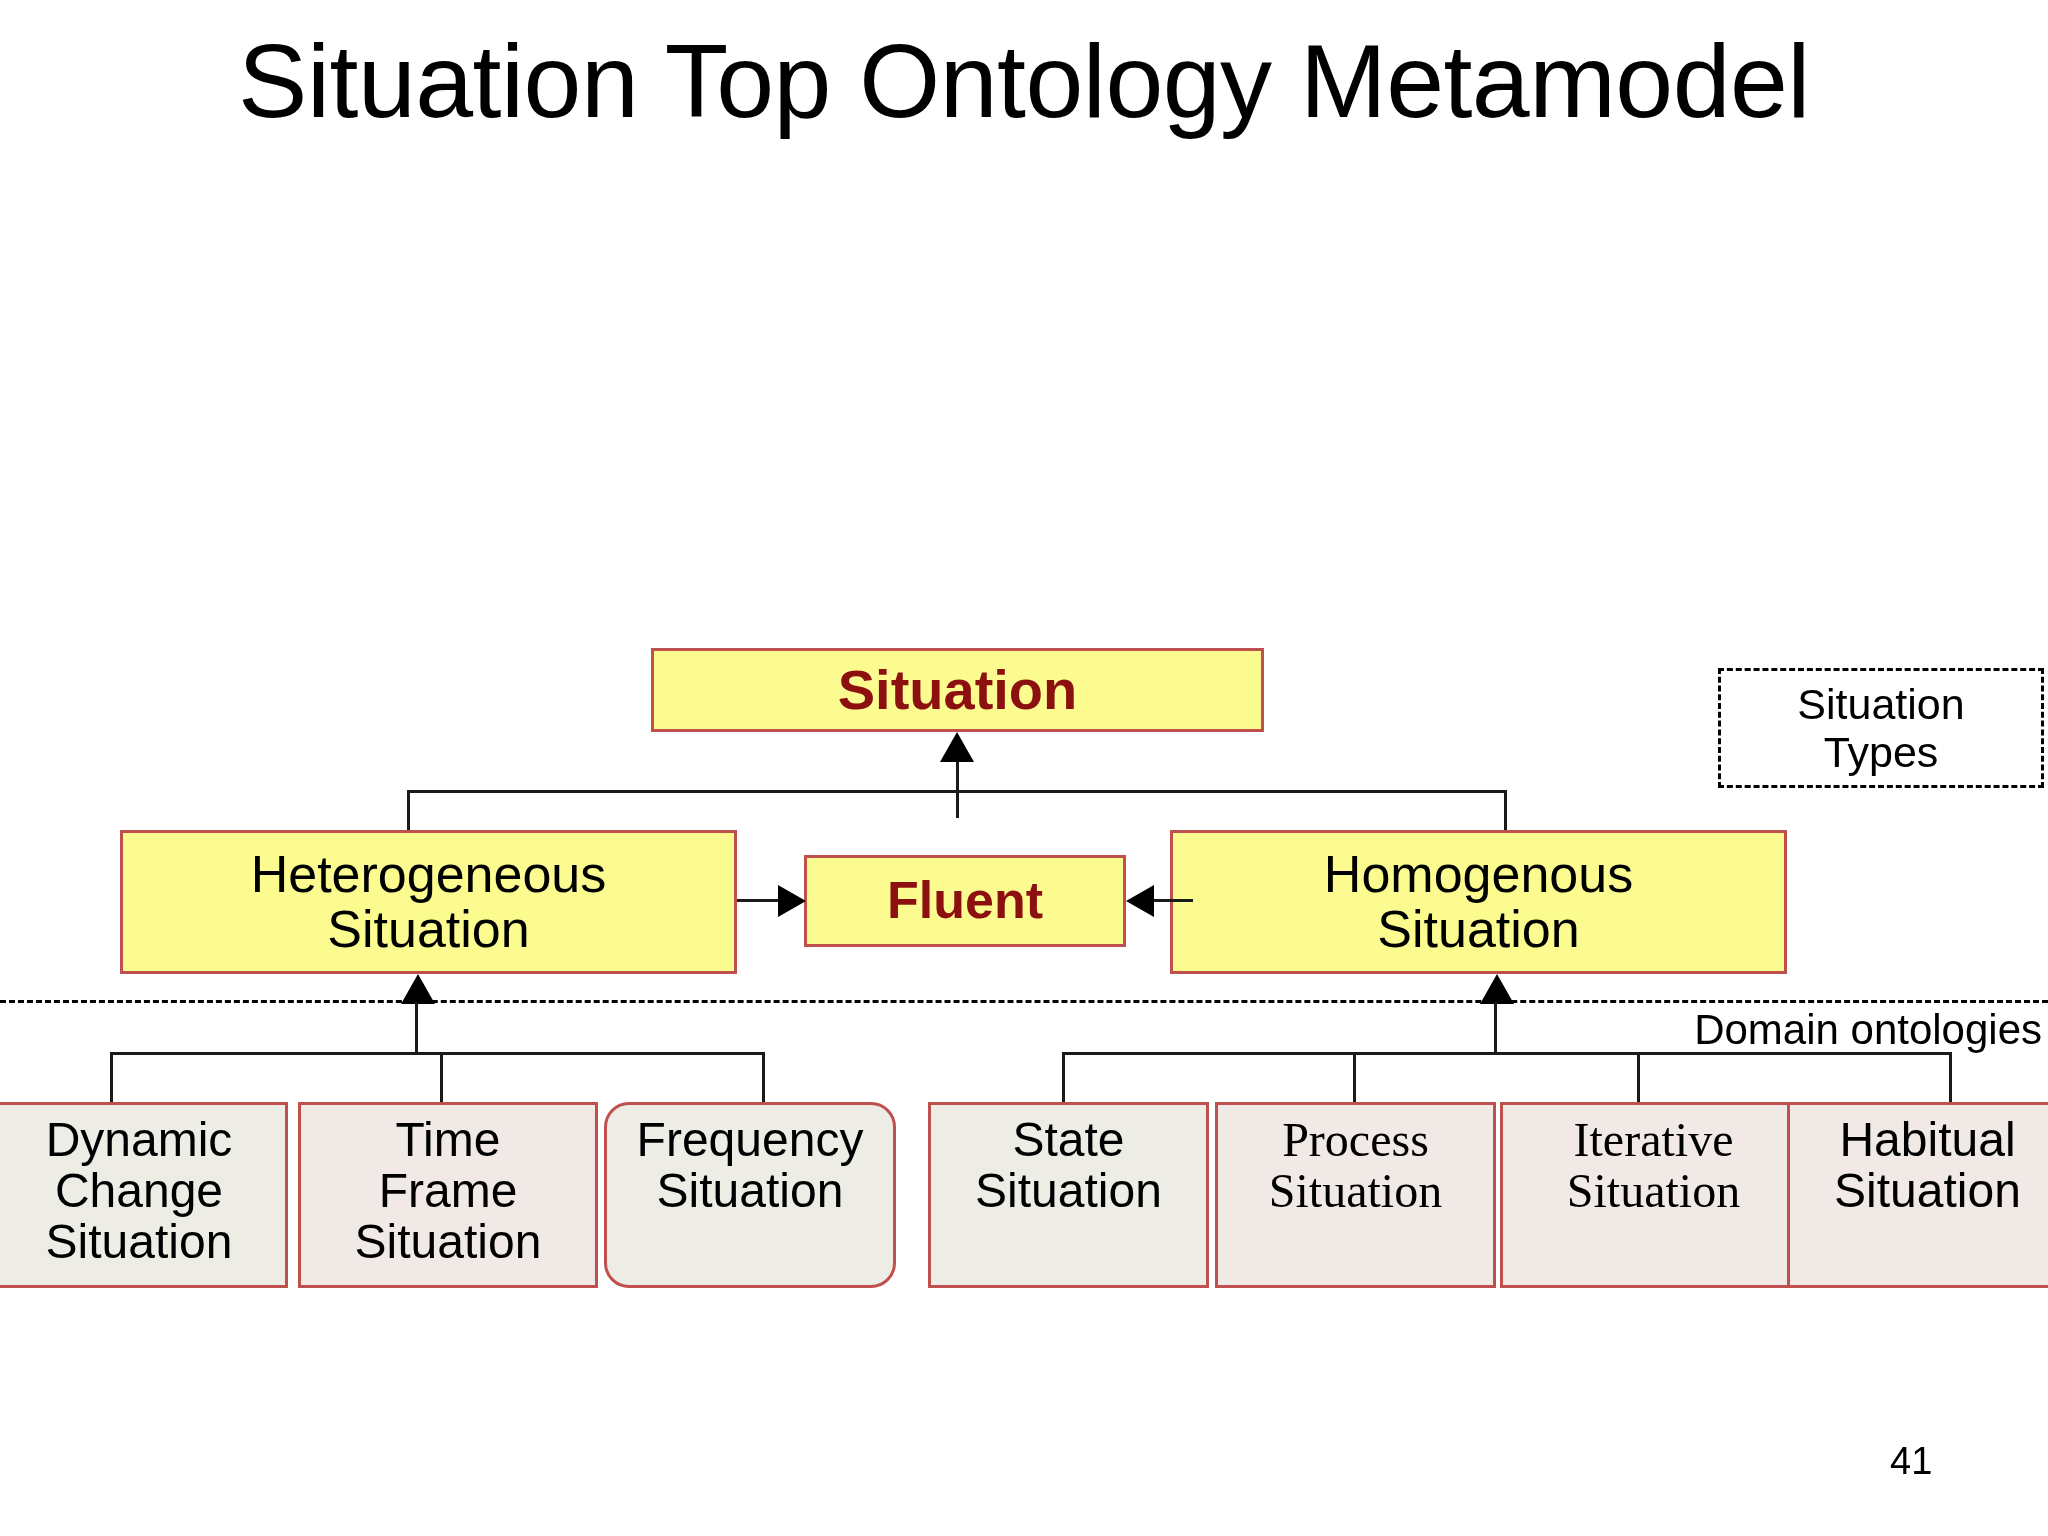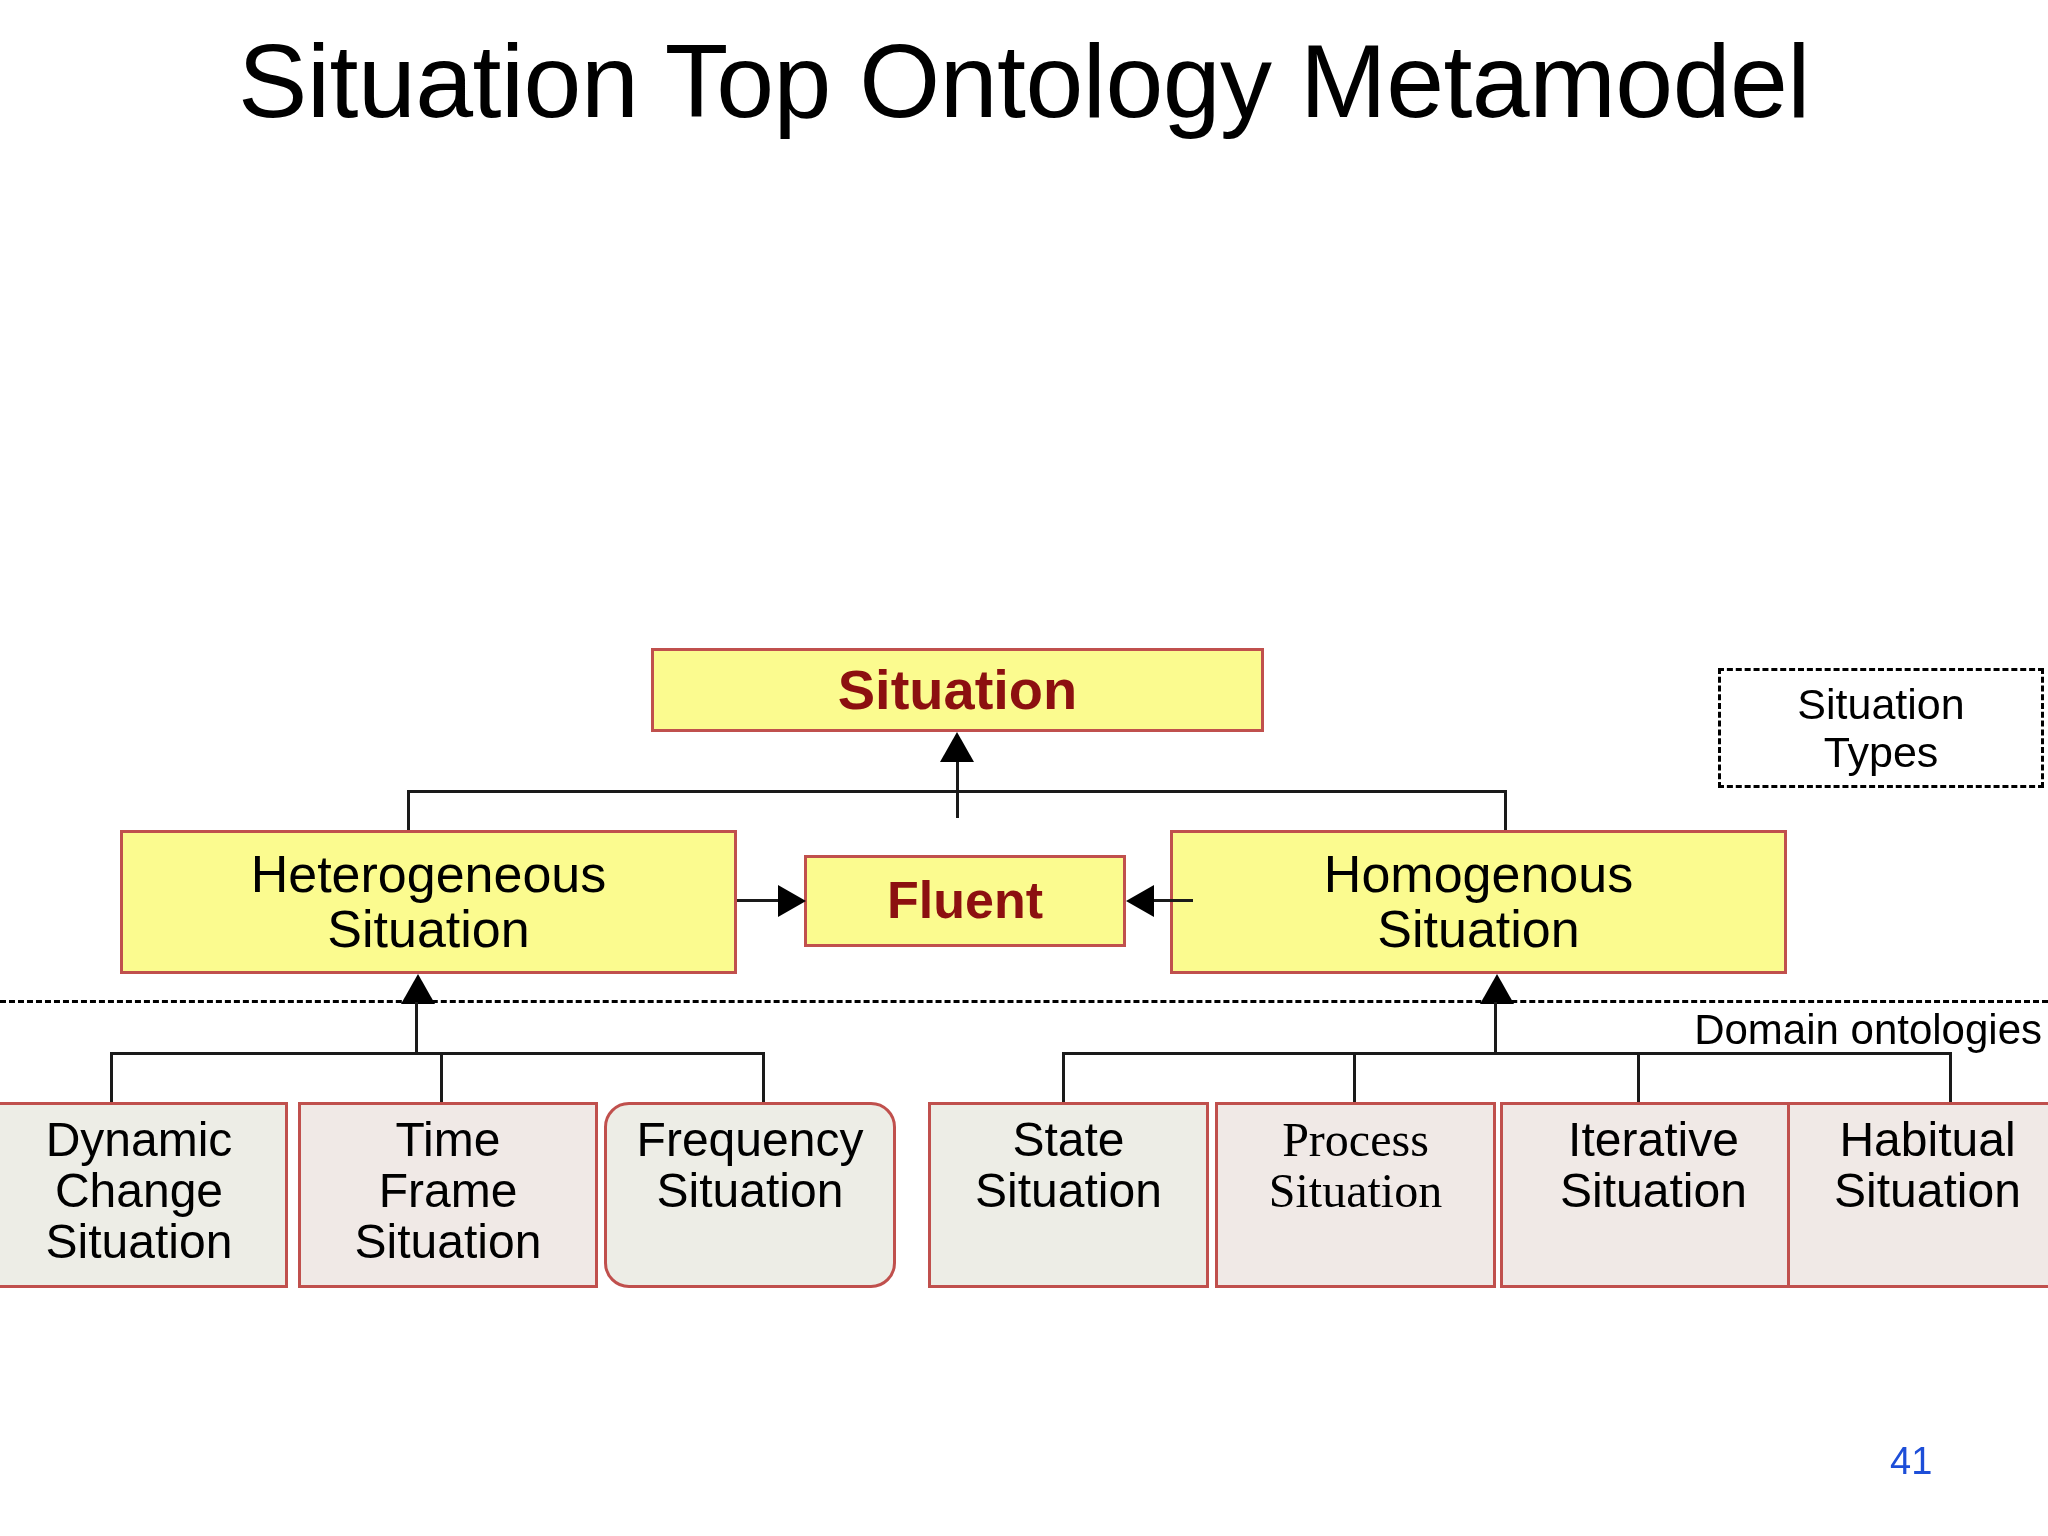--- a/index.html
+++ b/index.html
@@ -131,21 +131,21 @@
     border-bottom: 16px solid transparent;
     border-right: 28px solid #000000;
   }
 
   
   #pagenum {
     position: absolute;
     left: 1890px;
     top: 1440px;
     font-size: 38px;
-    color: #1d4ed8;
+    color: #000000;
   }
 </style>
 </head>
 <body>
 
 <div id="slide">
 
   <div id="title">Situation Top Ontology Metamodel</div>
 
   <div id="legend" style="left:1718px; top:668px; width:326px; height:120px;">
@@ -238,21 +238,21 @@
     </div>
   </div>
 
   <div class="node grey pinkish" style="left:1215px; top:1102px; width:281px; height:186px; font-size:48px;font-family:Liberation Serif, serif;">
     <div>
       <div>Process</div>
       <div>Situation</div>
     </div>
   </div>
 
-  <div class="node grey pinkish" style="left:1500px; top:1102px; width:307px; height:186px; font-size:48px;">
+  <div class="node grey pinkish" style="left:1500px; top:1102px; width:307px; height:186px; font-size:48px;font-family:Liberation Serif, serif;">
     <div>
       <div>Iterative</div>
       <div>Situation</div>
     </div>
   </div>
 
   <div class="node grey pinkish" style="left:1787px; top:1102px; width:281px; height:186px; font-size:48px;">
     <div>
       <div>Habitual</div>
       <div>Situation</div>

